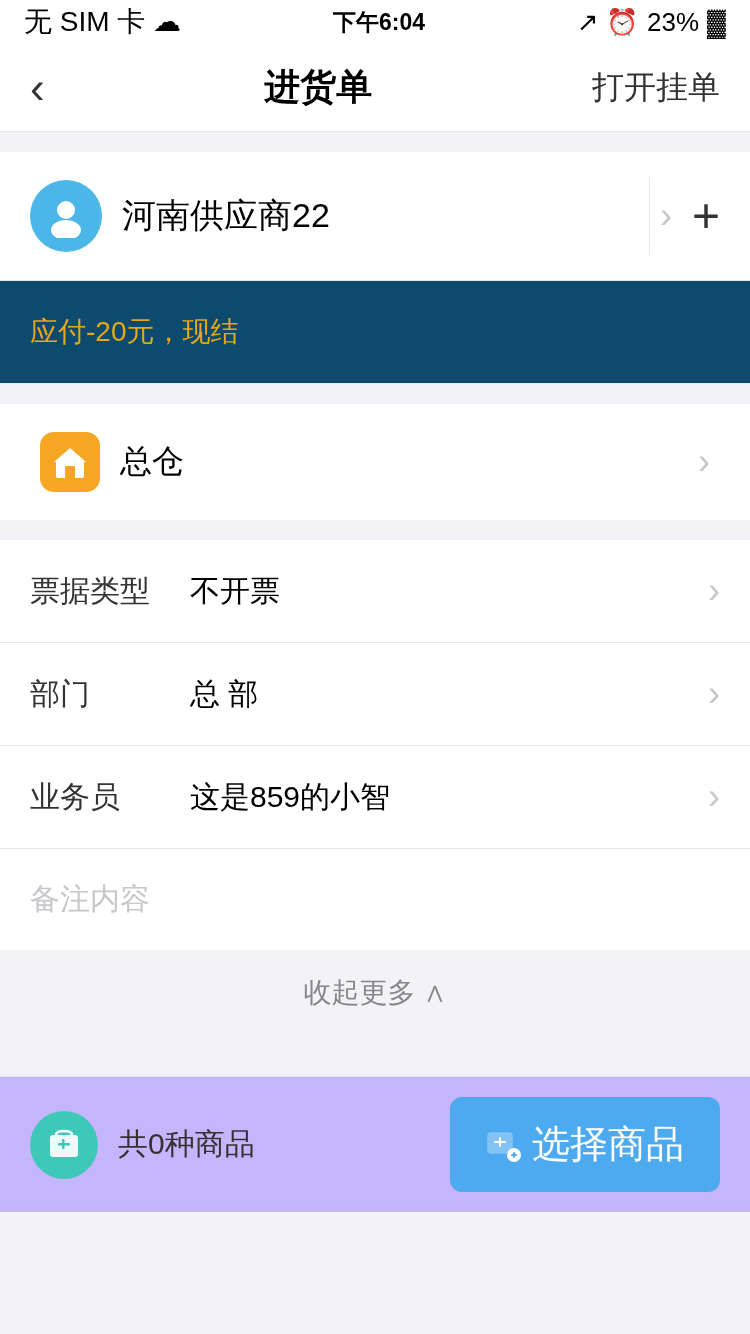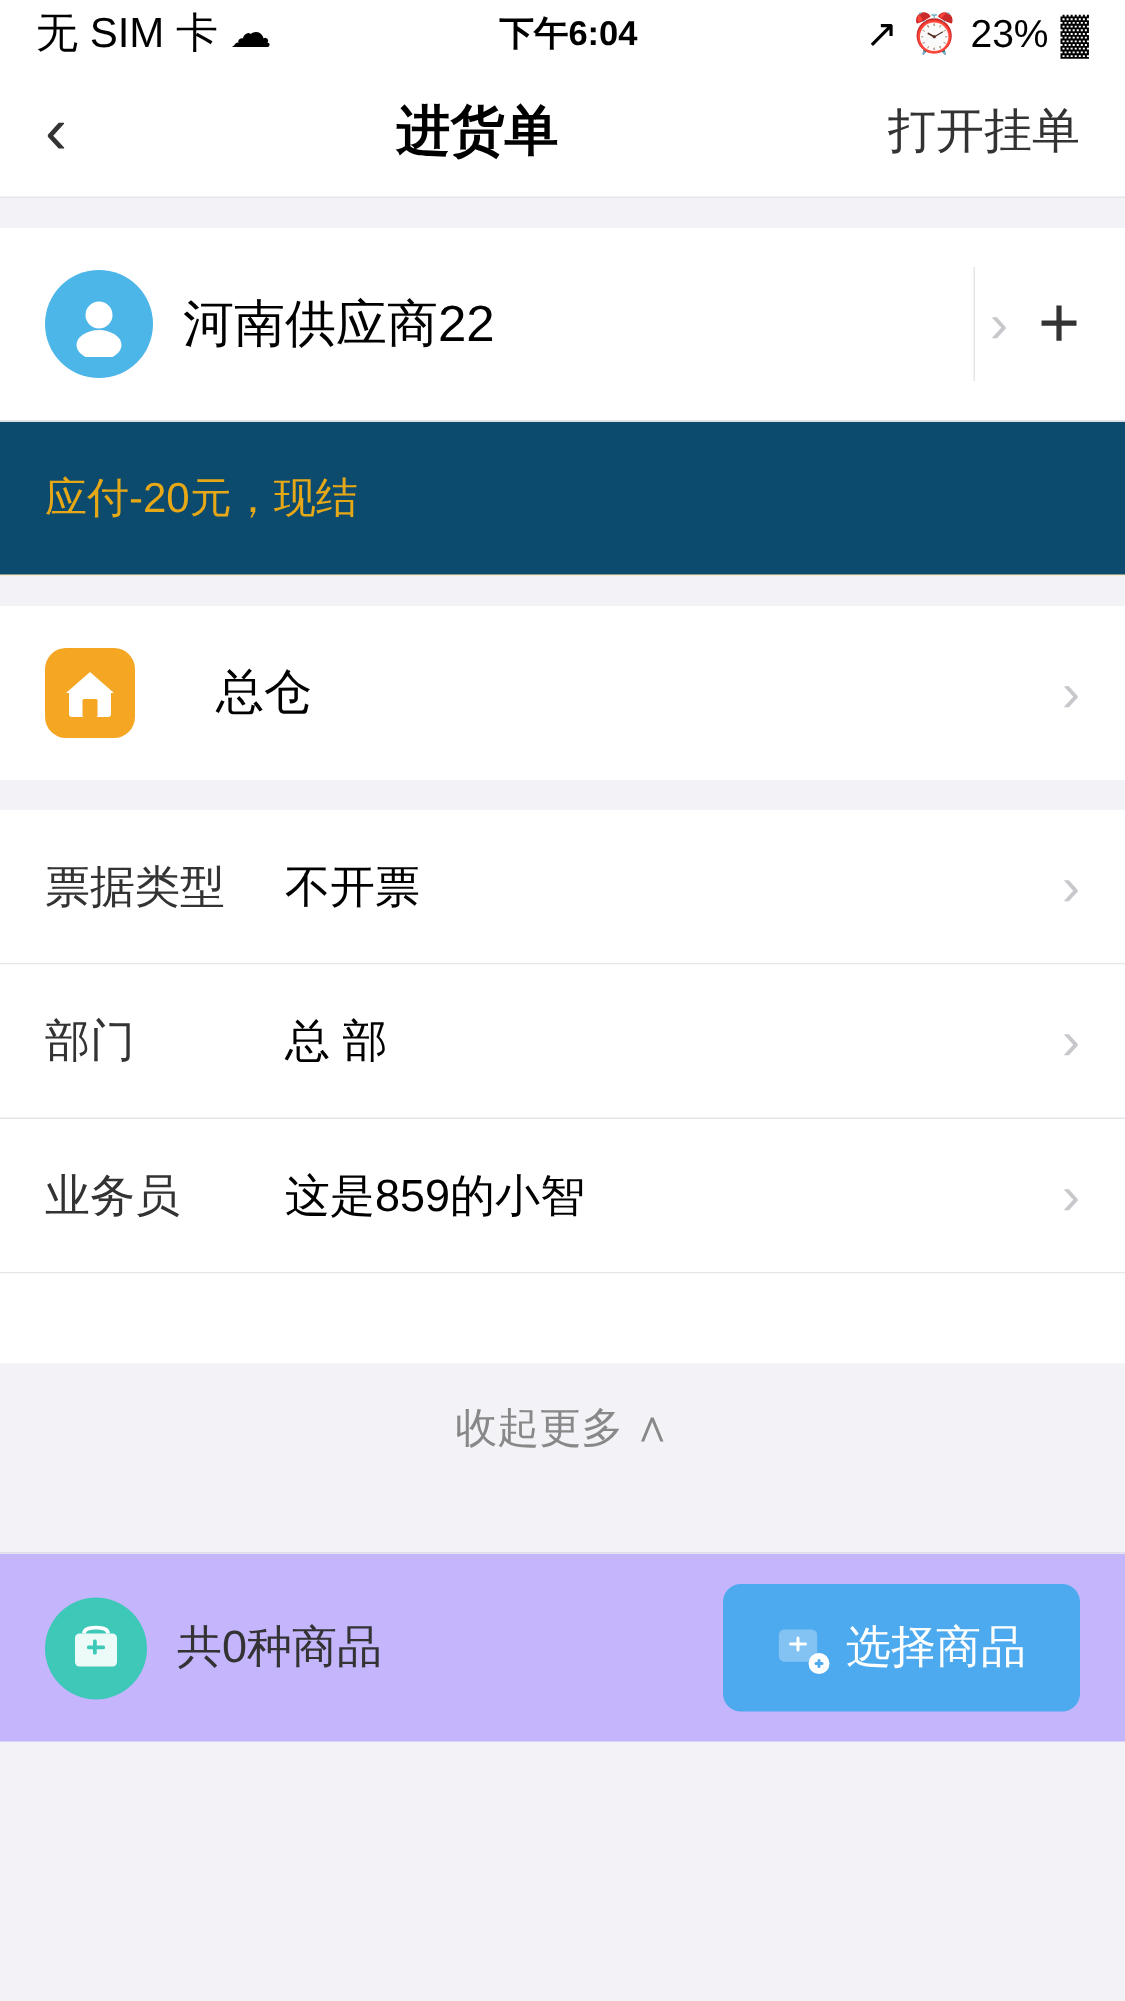--- a/index.html
+++ b/index.html
@@ -148,24 +148,23 @@
     }
     .form-chevron {
       color: #c7c7cc;
       font-size: 36px;
     }
 
     
     .warehouse-row {
       display: flex;
       align-items: center;
-      padding: 28px 30px;
-      background: #fff;
-      cursor: pointer;
-      gap: 34px;
+      padding: 28px 40px;
+      background: #fff;
+      cursor: pointer;
     }
     .warehouse-icon {
       width: 60px;
       height: 60px;
       border-radius: 14px;
       background: #f5a623;
       display: flex;
       align-items: center;
       justify-content: center;
       margin-right: 20px;
@@ -215,21 +214,21 @@
       font-size: 30px;
       color: #333;
       flex: 1;
     }
     .select-btn {
       background: #4daaee;
       color: #fff;
       border: none;
       border-radius: 12px;
       padding: 22px 36px;
-      font-size: 30px;
+      font-size: 38px;
       display: flex;
       align-items: center;
       gap: 10px;
       cursor: pointer;
     }
 
     .page-bg {
       min-height: 1334px;
       background: #f2f2f7;
     }
@@ -310,20 +309,21 @@
       <span class="form-chevron">›</span>
     </div>
 
     <div class="form-row">
       <span class="form-label">业务员</span>
       <span class="form-value">这是859的小智</span>
       <span class="form-chevron">›</span>
     </div>
 
     <div class="form-row" style="border-bottom:none;">
+      <span class="form-value placeholder">备注内容</span>
     </div>
   </div>
 
   <div class="collapse-row">
     <span class="collapse-text">收起更多 ∧</span>
   </div>
 
   <div class="section-gap"></div>
 
   <div class="bottom-bar">

